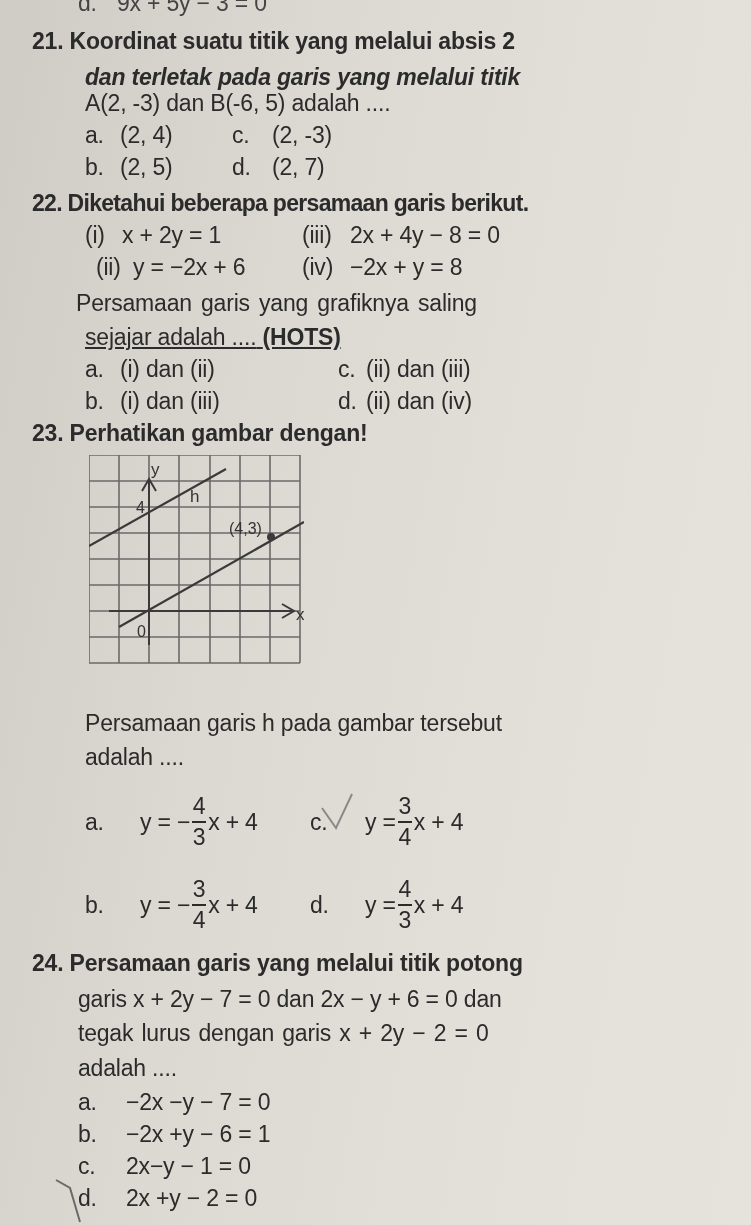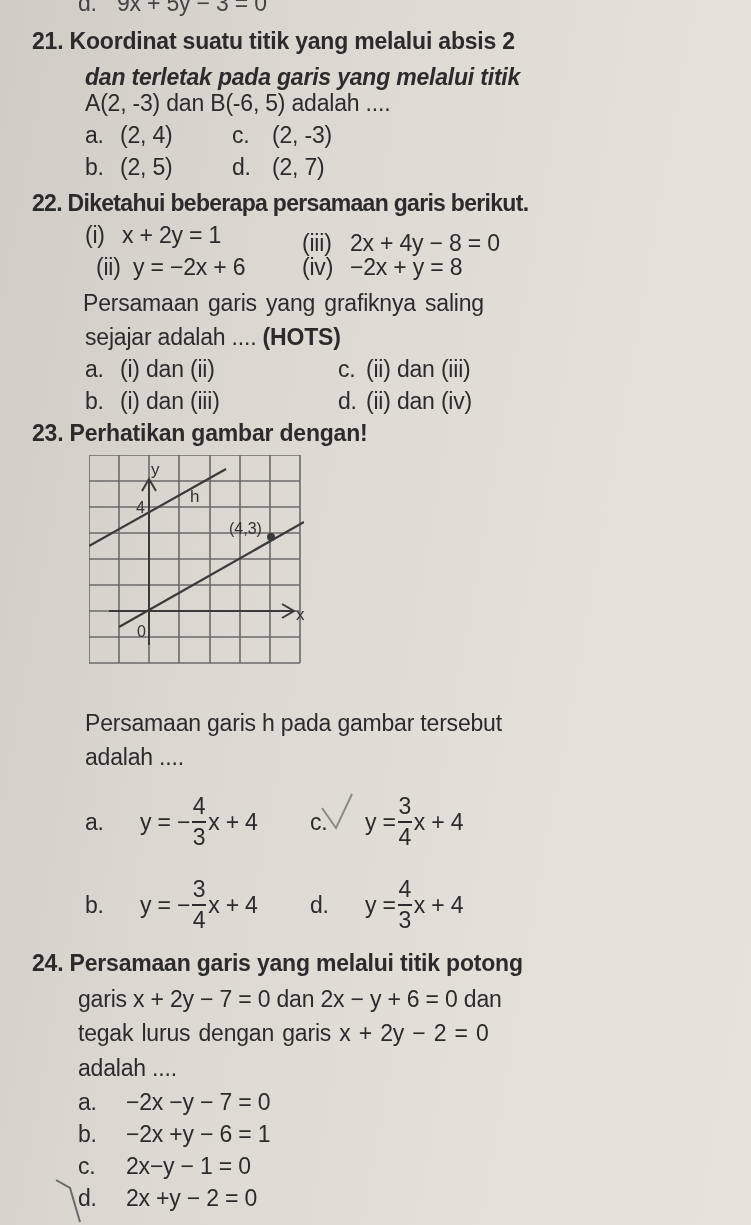--- a/index.html
+++ b/index.html
@@ -63,30 +63,30 @@
       <span>Diketahui beberapa persamaan garis berikut.</span>
     </div>
     <div class="line" style="left:85px; top:222px;">
       <span>(i)</span>
       <span style="position:absolute; left:37px">x + 2y = 1</span>
     </div>
     <div class="line" style="left:96px; top:254px;">
       <span>(ii)</span>
       <span style="position:absolute; left:37px">y = −2x + 6</span>
     </div>
-    <div class="line" style="left:302px; top:222px;margin-top:8px;">
+    <div class="line" style="left:302px; top:222px;">
       <span>(iii)</span>
       <span style="position:absolute; left:48px">2x + 4y − 8 = 0</span>
     </div>
     <div class="line" style="left:302px; top:254px;">
       <span>(iv)</span>
       <span style="position:absolute; left:48px">−2x + y = 8</span>
     </div>
-    <div class="line" style="left:83px; top:290px; word-spacing:3px;">Persamaan  garis  yang  grafiknya  saling</div>
-    <div class="line" style="left:85px; top:324px;">
+    <div class="line" style="left:76px; top:290px; word-spacing:3px;">Persamaan  garis  yang  grafiknya  saling</div>
+    <div class="line" style="left:85px; top:324px;text-decoration:underline;">
       <span>sejajar adalah ....</span>
       <span class="bold">(HOTS)</span>
     </div>
     <div class="line" style="left:85px; top:356px;">
       <span>a.</span>
       <span style="position:absolute; left:35px">(i) dan (ii)</span>
     </div>
     <div class="line" style="left:85px; top:388px;">
       <span>b.</span>
       <span style="position:absolute; left:35px">(i) dan (iii)</span>

